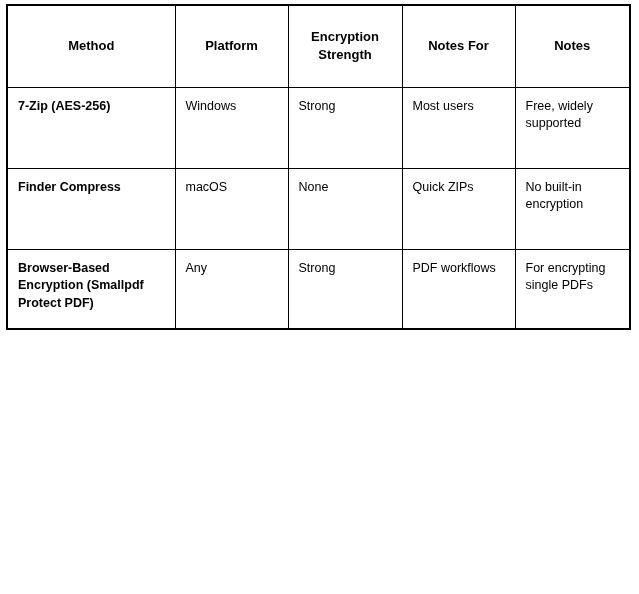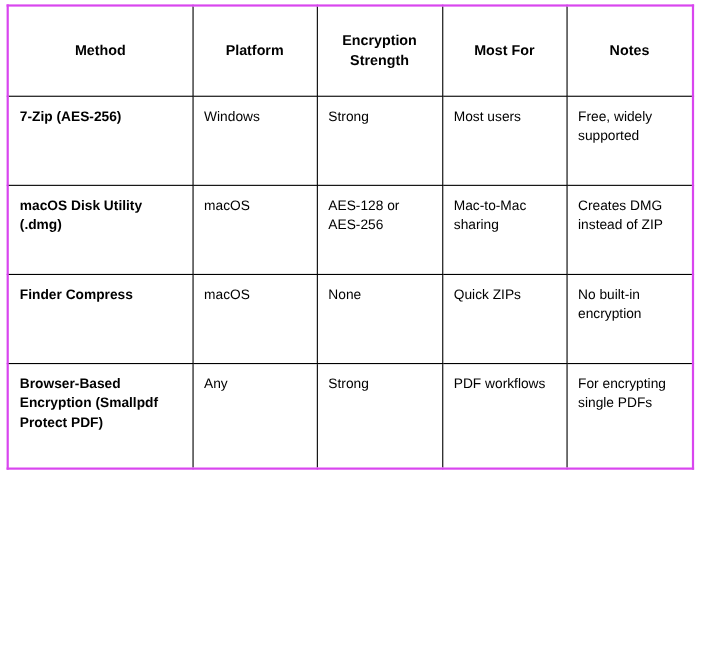--- a/index.html
+++ b/index.html
@@ -19,21 +19,21 @@
     width: 639px;
     height: 594px;
     background: #ffffff;
     box-sizing: border-box;
   }
   table.comparison-table {
     border-collapse: collapse;
     table-layout: fixed;
     width: 623px;
     margin: 4px 0 0 6px;
-    border: 2px solid #d946ef;
+    border: 2px solid #000000;
   }
   table.comparison-table col.c0 { width: 168px; }
   table.comparison-table col.c1 { width: 113px; }
   table.comparison-table col.c2 { width: 114px; }
   table.comparison-table col.c3 { width: 113px; }
   table.comparison-table col.c4 { width: 115px; }
 
   table.comparison-table th,
   table.comparison-table td {
     border: 1.5px solid #000000;
@@ -49,21 +49,21 @@
     font-weight: bold;
     font-size: 13px;
     height: 82px;
     padding: 6px 6px;
   }
   table.comparison-table tbody td {
     height: 81px;
     margin-left: 11px;
   }
   table.comparison-table tbody tr:last-child td {
-    height: 96px;
+    height: 80px;
   }
   td.method-cell {
     font-weight: bold;
     font-size: 12.5px;
   }
   .cell-text {
     display: block;
     white-space: pre-line;
   }
 </style>
@@ -84,21 +84,21 @@
         <th>
             <span class="cell-text">Method</span>
           </th>
         <th>
             <span class="cell-text">Platform</span>
           </th>
         <th>
             <span class="cell-text">Encryption Strength</span>
           </th>
         <th>
-            <span class="cell-text">Most For</span>
+            <span class="cell-text">Notes For</span>
           </th>
         <th>
             <span class="cell-text">Notes</span>
           </th>
       </tr>
     </thead>
     <tbody>
       <tr>
         <td class="method-cell">
             <span class="cell-text">7-Zip (AES-256)</span>
@@ -107,37 +107,20 @@
             <span class="cell-text">Windows</span>
           </td>
         <td>
             <span class="cell-text">Strong</span>
           </td>
         <td>
             <span class="cell-text">Most users</span>
           </td>
         <td>
             <span class="cell-text">Free, widely supported</span>
-          </td>
-      </tr>
-      <tr>
-        <td class="method-cell">
-            <span class="cell-text">macOS Disk Utility (.dmg)</span>
-          </td>
-        <td>
-            <span class="cell-text">macOS</span>
-          </td>
-        <td>
-            <span class="cell-text">AES-128 or AES-256</span>
-          </td>
-        <td>
-            <span class="cell-text">Mac-to-Mac sharing</span>
-          </td>
-        <td>
-            <span class="cell-text">Creates DMG instead of ZIP</span>
           </td>
       </tr>
       <tr>
         <td class="method-cell">
             <span class="cell-text">Finder Compress</span>
           </td>
         <td>
             <span class="cell-text">macOS</span>
           </td>
         <td>

